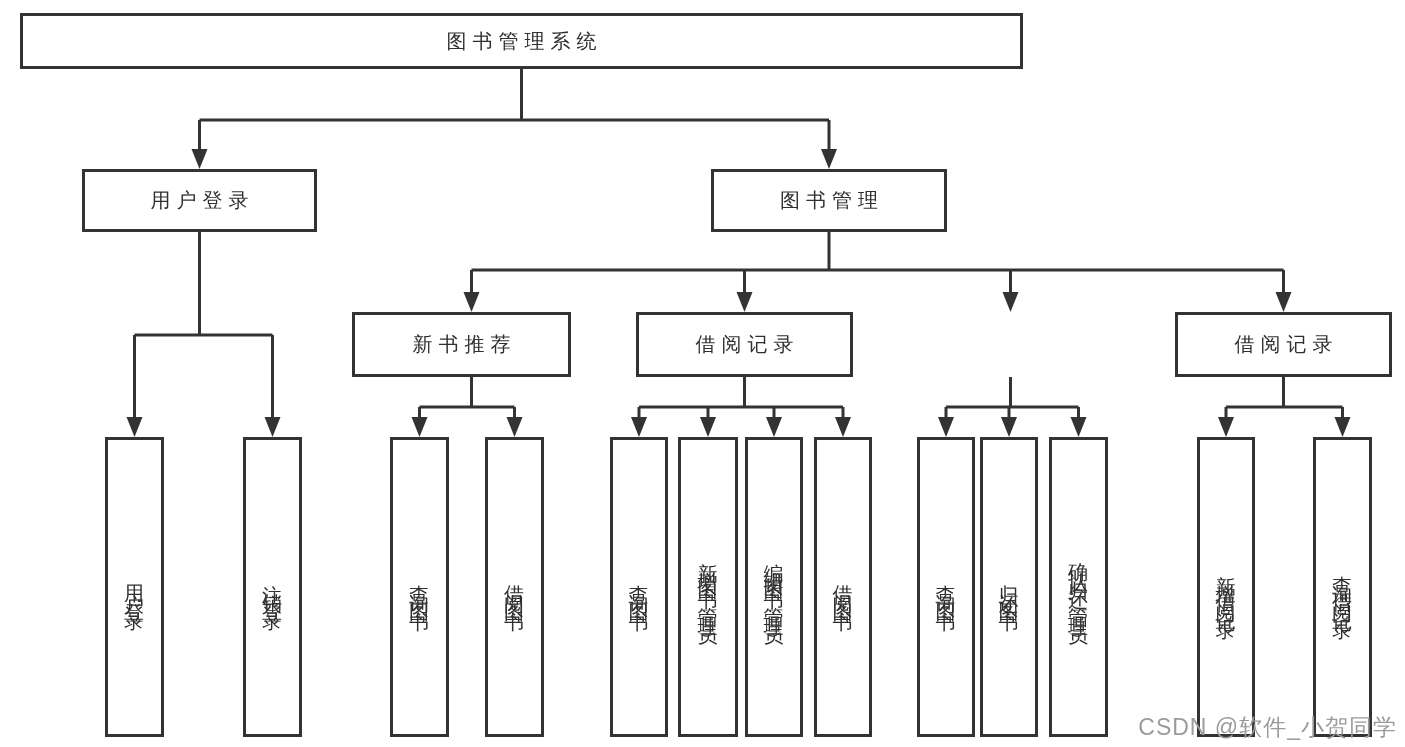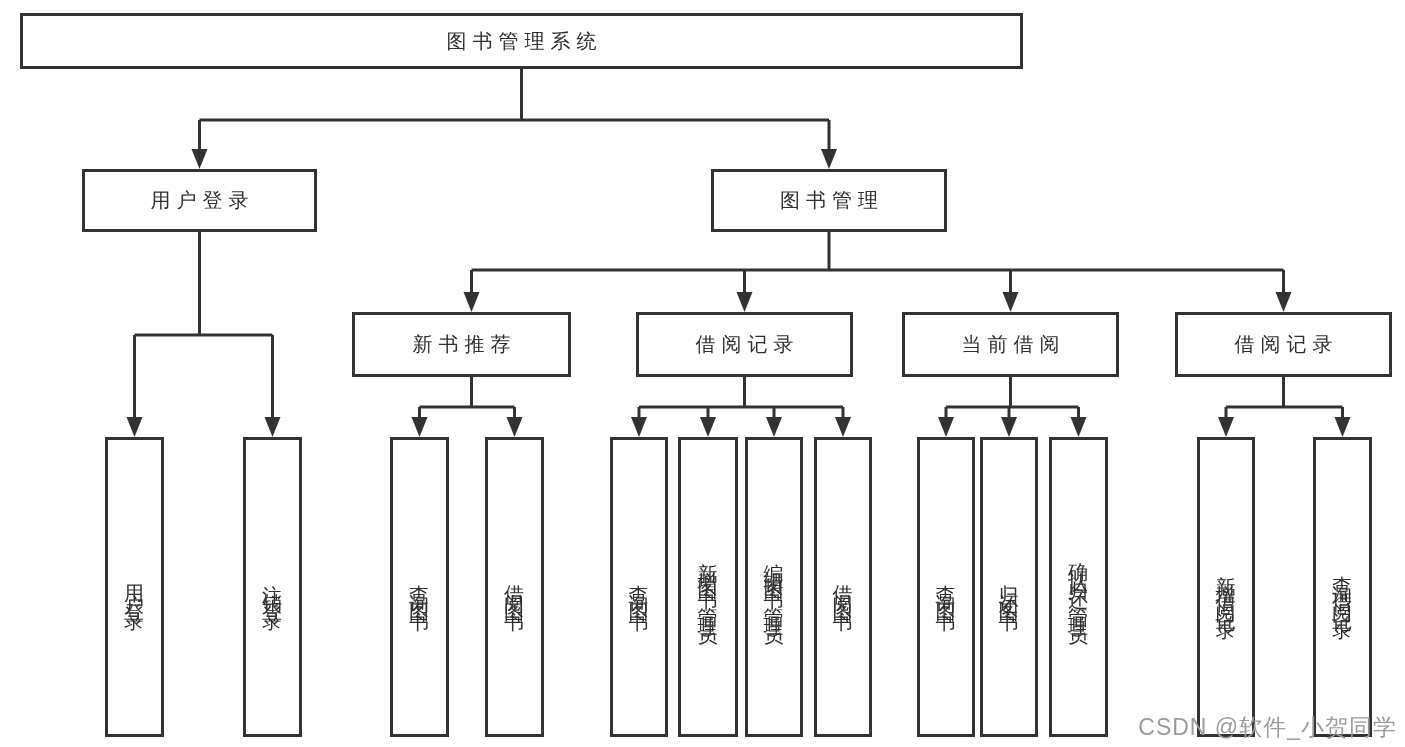--- a/index.html
+++ b/index.html
@@ -98,23 +98,20 @@
   <div class="node" style="left:711px; top:169px; width:236px; height:63px;text-align:right;">
     <span>图书管理</span>
   </div>
 
   <div class="node" style="left:352px; top:312px; width:219px; height:65px;">
     <span>新书推荐</span>
   </div>
   <div class="node" style="left:636px; top:312px; width:217px; height:65px;">
     <span>借阅记录</span>
   </div>
-  <div class="node" style="left:902px; top:312px; width:217px; height:65px;">
-    <span>当前借阅</span>
-  </div>
   <div class="node" style="left:1175px; top:312px; width:217px; height:65px;text-align:center;">
     <span>借阅记录</span>
   </div>
 
   <div class="node leaf" style="left:105px; top:437px; width:59px; height:300px;">
     <span class="v-label">用户登录</span>
   </div>
   <div class="node leaf" style="left:243px; top:437px; width:59px; height:300px;">
     <span class="v-label">注销登录</span>
   </div>

